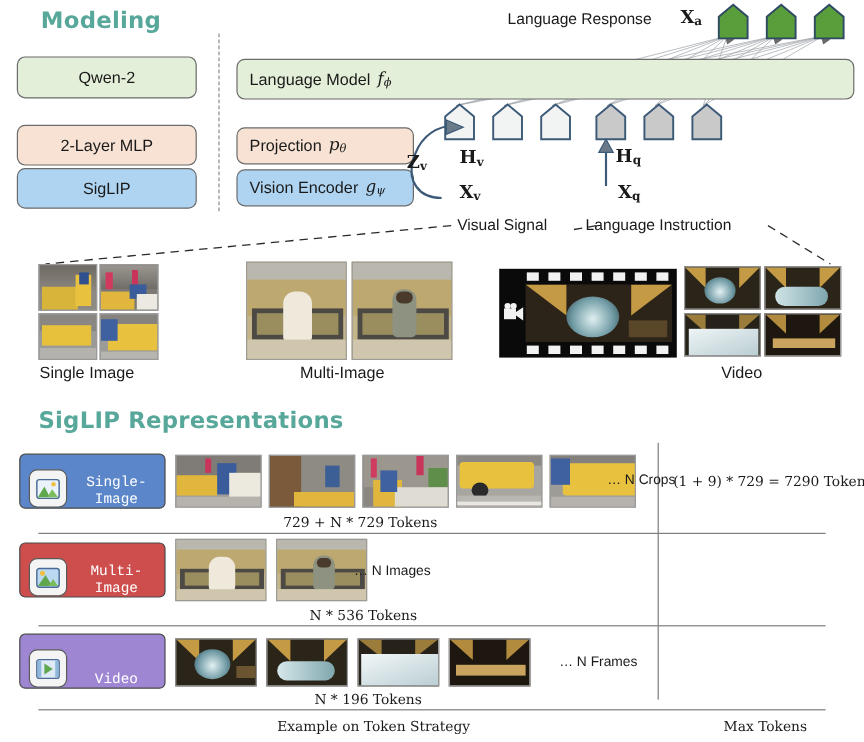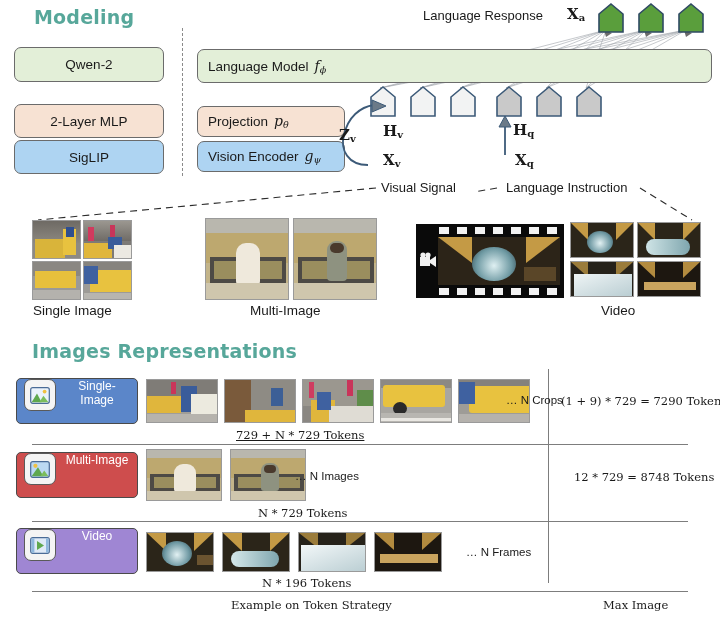--- a/index.html
+++ b/index.html
@@ -39,22 +39,22 @@
   
   .lbl{font-size:13px;white-space:nowrap;}
   .mathbf{font-family:"DejaVu Serif", serif;font-weight:700;font-size:15px;}
   .mathbf .s{font-size:10px;vertical-align:-2px;font-weight:700;}
 
   .caption{font-size:13.5px;white-space:nowrap;}
 
   
   .badge{
     box-sizing:border-box;border-radius:5px;border:1.6px solid #4a4a4a;
-    display:flex;align-items:flex-start;gap:7px;padding-left:7px;
-    font-family:Liberation Sans, sans-serif;font-size:12px;color:#ffffff;
+    display:flex;align-items:flex-end;gap:7px;padding-left:7px;
+    font-family:Liberation Mono, monospace;font-size:12px;color:#ffffff;
   }
   .badge.single{background:#5b86c9;}
   .badge.multi{background:#ce4d4d;}
   .badge.video{background:#9f86d3;}
   .badge .glyph{
     width:30px;height:30px;border-radius:7px;background:#f4f4f4;
     border:1.5px solid #5a5a5a;display:flex;align-items:center;justify-content:center;
     flex:0 0 auto;
   }
   .badge .btxt{flex:1;text-align:center;padding-right:6px;}
@@ -192,21 +192,21 @@
     <polygon points="3,12 15,12 9,1" fill="#6b7a88" stroke="#3c5a78" stroke-width="1"></polygon>
   </svg>
   <div class="abs mathbf" style="left:513px;top:121px;">
     <span>H</span><span class="s">q</span>
   </div>
   <div class="abs mathbf" style="left:495px;top:151px;margin-left:20px;">
     <span>X</span><span class="s">q</span>
   </div>
 
   <div class="abs lbl" style="left:381px;top:180px;">Visual Signal</div>
-  <div class="abs lbl" style="left:506px;top:180px;">Language Instruction</div>
+  <div class="abs lbl" style="left:488px;top:180px;">Language Instruction</div>
 
   <svg class="abs" style="left:0;top:180px;width:720px;height:60px;pointer-events:none;">
     <g stroke="#2b2b2b" stroke-width="1.1" stroke-dasharray="7,5" fill="none">
       <line x1="376" y1="8" x2="38" y2="40"></line>
       <line x1="497" y1="8" x2="474" y2="12"></line>
       <line x1="640" y1="8" x2="692" y2="40"></line>
     </g>
   </svg>
 
   <div class="abs" style="left:32px;top:220px;width:100px;height:80px;">
@@ -306,21 +306,21 @@
       <i style="left:3px;top:12px;width:58px;height:23px;background:linear-gradient(160deg,#eef4f5,#b9cdd2);"></i>
     </div>
     <div class="thumb" style="position:absolute;left:67px;top:39px;width:64px;height:36px;background:#1d1710;">
       <i style="left:0;top:0;width:0;height:0;border-left:17px solid transparent;border-top:16px solid #b38b3f;"></i>
       <i style="right:0;top:0;width:0;height:0;border-right:17px solid transparent;border-top:16px solid #b38b3f;"></i>
       <i style="left:6px;top:20px;width:52px;height:8px;background:#caa45e;"></i>
     </div>
   </div>
   <div class="abs caption" style="left:601px;top:303px;">Video</div>
 
-  <div class="abs section-title" style="left:32px;top:340px;">Images Representations</div>
+  <div class="abs section-title" style="left:32px;top:340px;">SigLIP Representations</div>
 
   <div class="abs vrule" style="left:548px;top:369px;height:214px;"></div>
 
   <div class="abs badge single" style="left:16px;top:378px;width:122px;height:46px;">
     <span class="glyph">
       <svg width="20" height="17" viewBox="0 0 20 17">
         <rect x="0.7" y="0.7" width="18.6" height="15.6" rx="2" fill="#eaf2fb" stroke="#4a6b96" stroke-width="1.2"></rect>
         <circle cx="14.6" cy="4.6" r="1.9" fill="#f0c040"></circle>
         <polygon points="1.6,15.3 7,6.5 11.6,15.3" fill="#5fa84e"></polygon>
         <polygon points="9.4,15.3 13.4,8.8 18.4,15.3" fill="#7bbd5c"></polygon>
@@ -362,21 +362,21 @@
     </div>
     <div class="thumb" style="position:absolute;left:312px;top:0;width:72px;height:44px;background:#9e9c97;">
       <i style="left:0;top:0;width:72px;height:9px;background:#84817c;"></i>
       <i style="left:10px;top:6px;width:62px;height:27px;background:#e8c23f;border-radius:3px;"></i>
       <i style="left:0;top:2px;width:16px;height:22px;background:#3f61a0;"></i>
       <i style="left:0;top:34px;width:72px;height:10px;background:#b5b2ad;"></i>
     </div>
   </div>
 
   <div class="abs sans-txt" style="left:506px;top:394px;">… N Crops</div>
-  <div class="abs serif-txt" style="left:236px;top:428px;text-decoration:underline;">729 + N * 729 Tokens</div>
+  <div class="abs serif-txt" style="left:236px;top:428px;">729 + N * 729 Tokens</div>
   <div class="abs serif-txt" style="left:561px;top:394px;">(1 + 9) * 729 = 7290 Tokens</div>
 
   <div class="abs hrule" style="left:32px;top:444px;width:656px;"></div>
 
   <div class="abs badge multi" style="left:16px;top:452px;width:122px;height:46px;">
     <span class="glyph">
       <svg width="20" height="17" viewBox="0 0 20 17">
         <rect x="0.7" y="0.7" width="18.6" height="15.6" rx="2" fill="#bcd9f2" stroke="#4a6b96" stroke-width="1.2"></rect>
         <circle cx="5.4" cy="4.8" r="2.1" fill="#f0c040"></circle>
         <polygon points="1.6,15.3 8,6.2 13.4,15.3" fill="#5fa84e"></polygon>
@@ -400,22 +400,21 @@
       <i style="left:0;top:8px;width:76px;height:20px;background:#bda86f;"></i>
       <i style="left:3px;top:24px;width:70px;height:17px;background:#4d4a45;"></i>
       <i style="left:7px;top:27px;width:62px;height:11px;background:#9a8e5e;"></i>
       <i style="left:30px;top:13px;width:18px;height:28px;background:#8e9280;border-radius:8px 8px 3px 3px;"></i>
       <i style="left:33px;top:15px;width:12px;height:8px;background:#4a3a2c;border-radius:5px;"></i>
       <i style="left:0;top:41px;width:76px;height:11px;background:#cfc6ad;"></i>
     </div>
   </div>
 
   <div class="abs sans-txt" style="left:295px;top:470px;">… N Images</div>
-  <div class="abs serif-txt" style="left:258px;top:506px;">N * 729 Tokens</div>
-  <div class="abs serif-txt" style="left:574px;top:470px;">12 * 729 = 8748 Tokens</div>
+  <div class="abs serif-txt" style="left:258px;top:506px;">N * 536 Tokens</div>
 
   <div class="abs hrule" style="left:32px;top:521px;width:656px;"></div>
 
   <div class="abs badge video" style="left:16px;top:528px;width:122px;height:46px;">
     <span class="glyph">
       <svg width="20" height="17" viewBox="0 0 20 17">
         <rect x="0.7" y="0.7" width="18.6" height="15.6" rx="2" fill="#dfeaf7" stroke="#4a6b96" stroke-width="1.2"></rect>
         <rect x="1.4" y="1.4" width="3" height="14.2" fill="#8fb8dd"></rect>
         <rect x="16" y="1.4" width="2.6" height="14.2" fill="#8fb8dd"></rect>
         <polygon points="7,4 14,8.5 7,13" fill="#5fa84e"></polygon>
@@ -447,15 +446,15 @@
       <i style="left:5px;top:21px;width:58px;height:9px;background:#caa45e;"></i>
     </div>
   </div>
 
   <div class="abs sans-txt" style="left:466px;top:546px;">… N Frames</div>
   <div class="abs serif-txt" style="left:262px;top:576px;">N * 196 Tokens</div>
 
   <div class="abs hrule" style="left:32px;top:591px;width:656px;"></div>
 
   <div class="abs serif-txt" style="left:231px;top:598px;">Example on Token Strategy</div>
-  <div class="abs serif-txt" style="left:603px;top:598px;">Max Image</div>
+  <div class="abs serif-txt" style="left:603px;top:598px;">Max Tokens</div>
 
 </div>
 
 </body></html>

